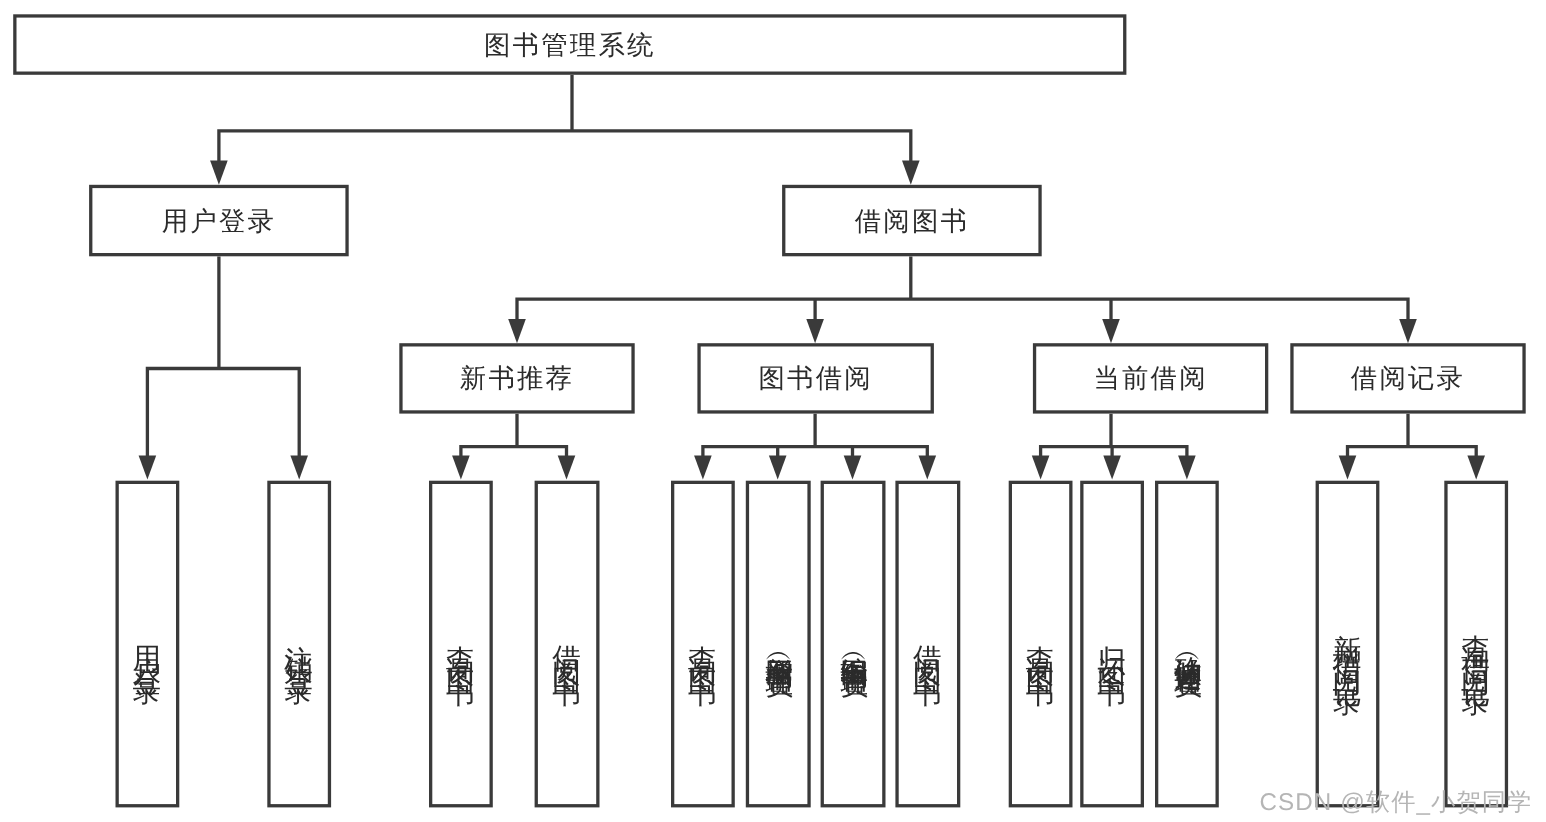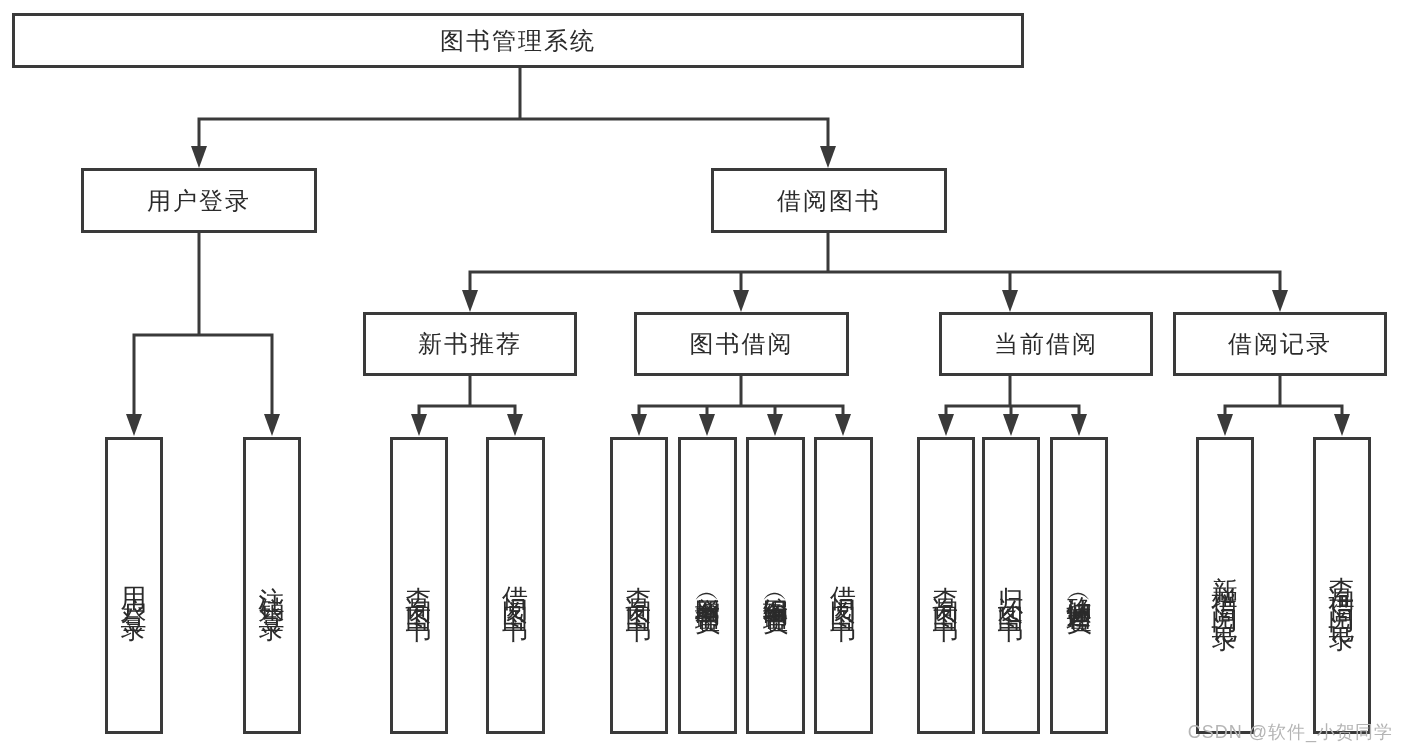--- a/index.html
+++ b/index.html
@@ -40,21 +40,21 @@
     line-height:1;
     color:var(--text);
   }
   .vnode.dense .vlabel{
     font-size:25px;
     letter-spacing:2px;
   }
   #watermark{
     position:absolute;
     right:12px;bottom:3px;
-    font-size:18px;
+    font-size:22px;
     color:#b5b5b5;
     letter-spacing:1px;
     z-index:3;
     white-space:nowrap;
   }
 </style>
 </head>
 <body>
 
 <div id="canvas">

